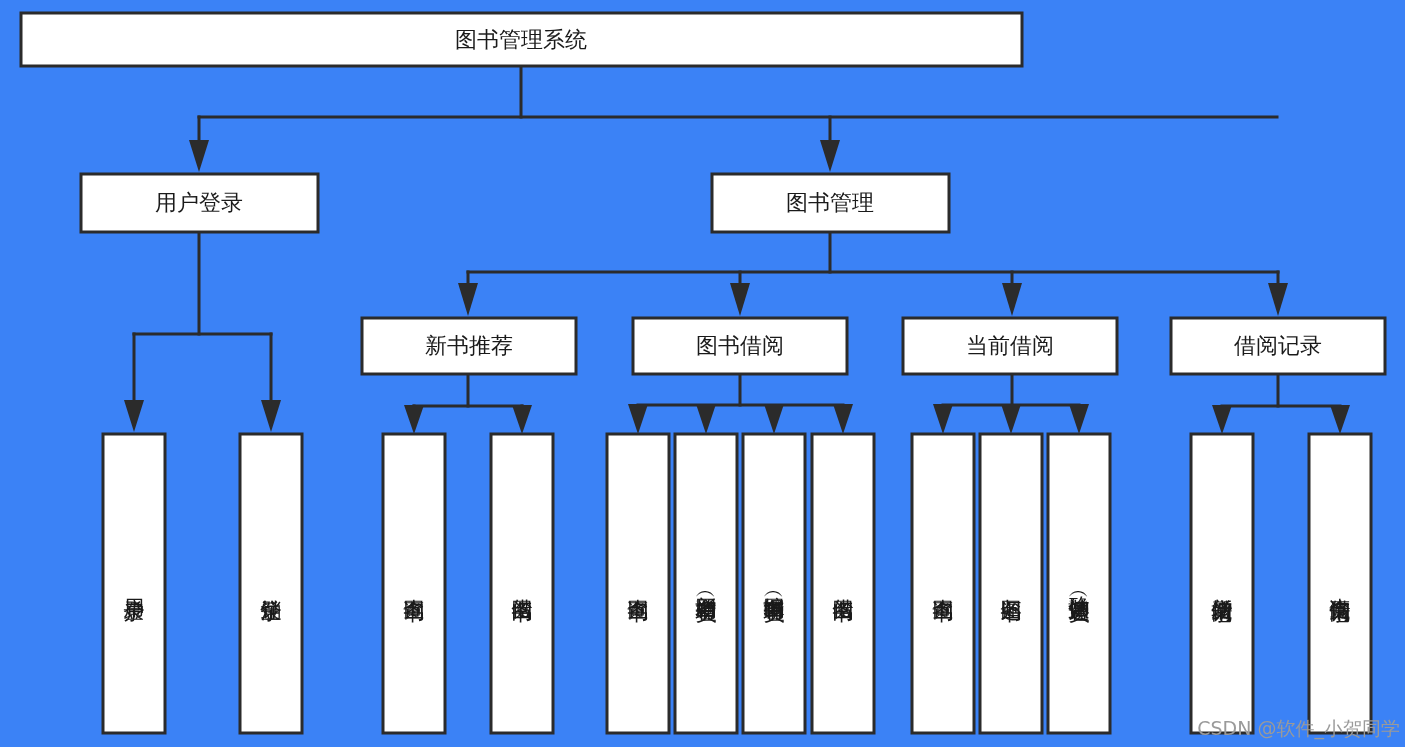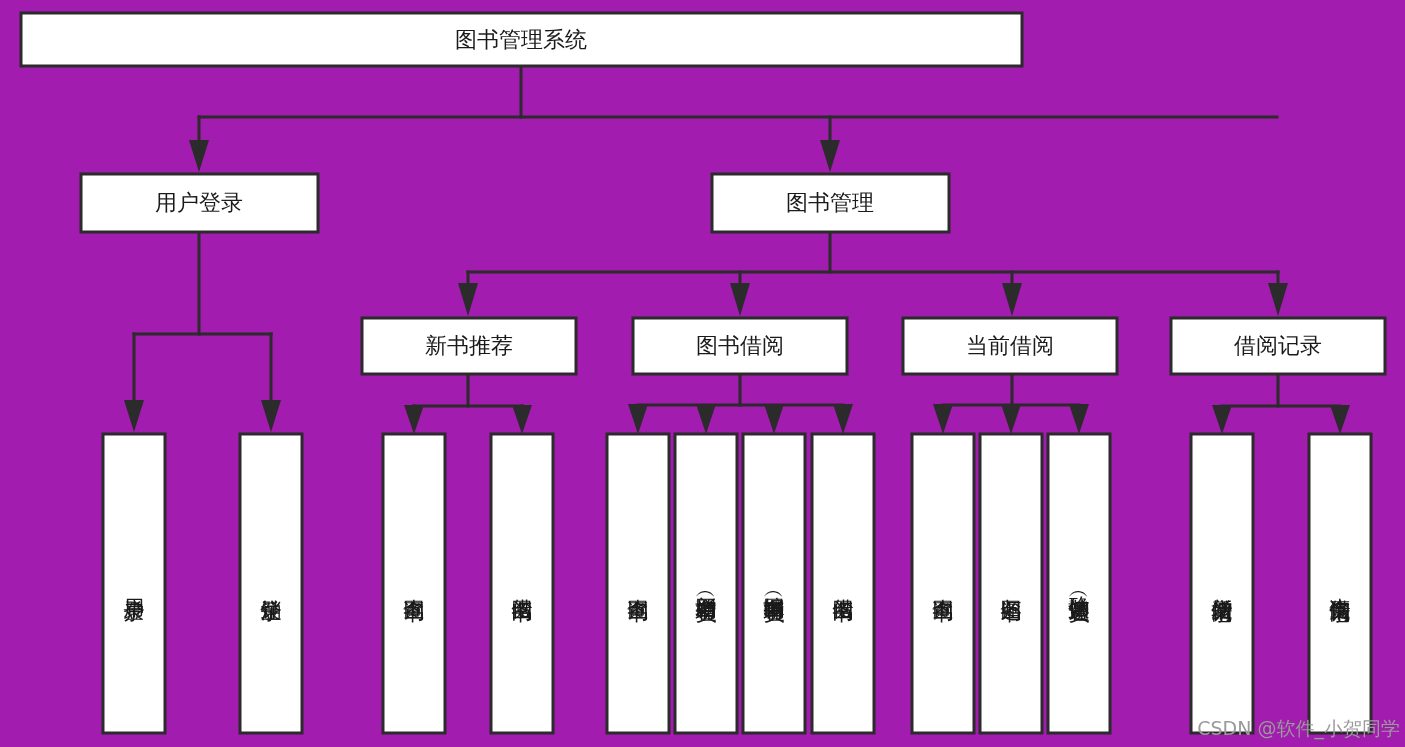--- a/index.html
+++ b/index.html
@@ -8,21 +8,21 @@
     padding: 0;
     background: #ffffff;
   }
   body {
     font-family: "DejaVu Sans", "Liberation Sans", sans-serif;
   }
   #diagram-root {
     position: relative;
     width: 1405px;
     height: 747px;
-    background: #a21caf;
+    background: #3b82f6;
     overflow: hidden;
   }
   svg.diagram-canvas {
     position: absolute;
     left: 0;
     top: 0;
     width: 1405px;
     height: 747px;
   }
   .node-box {

